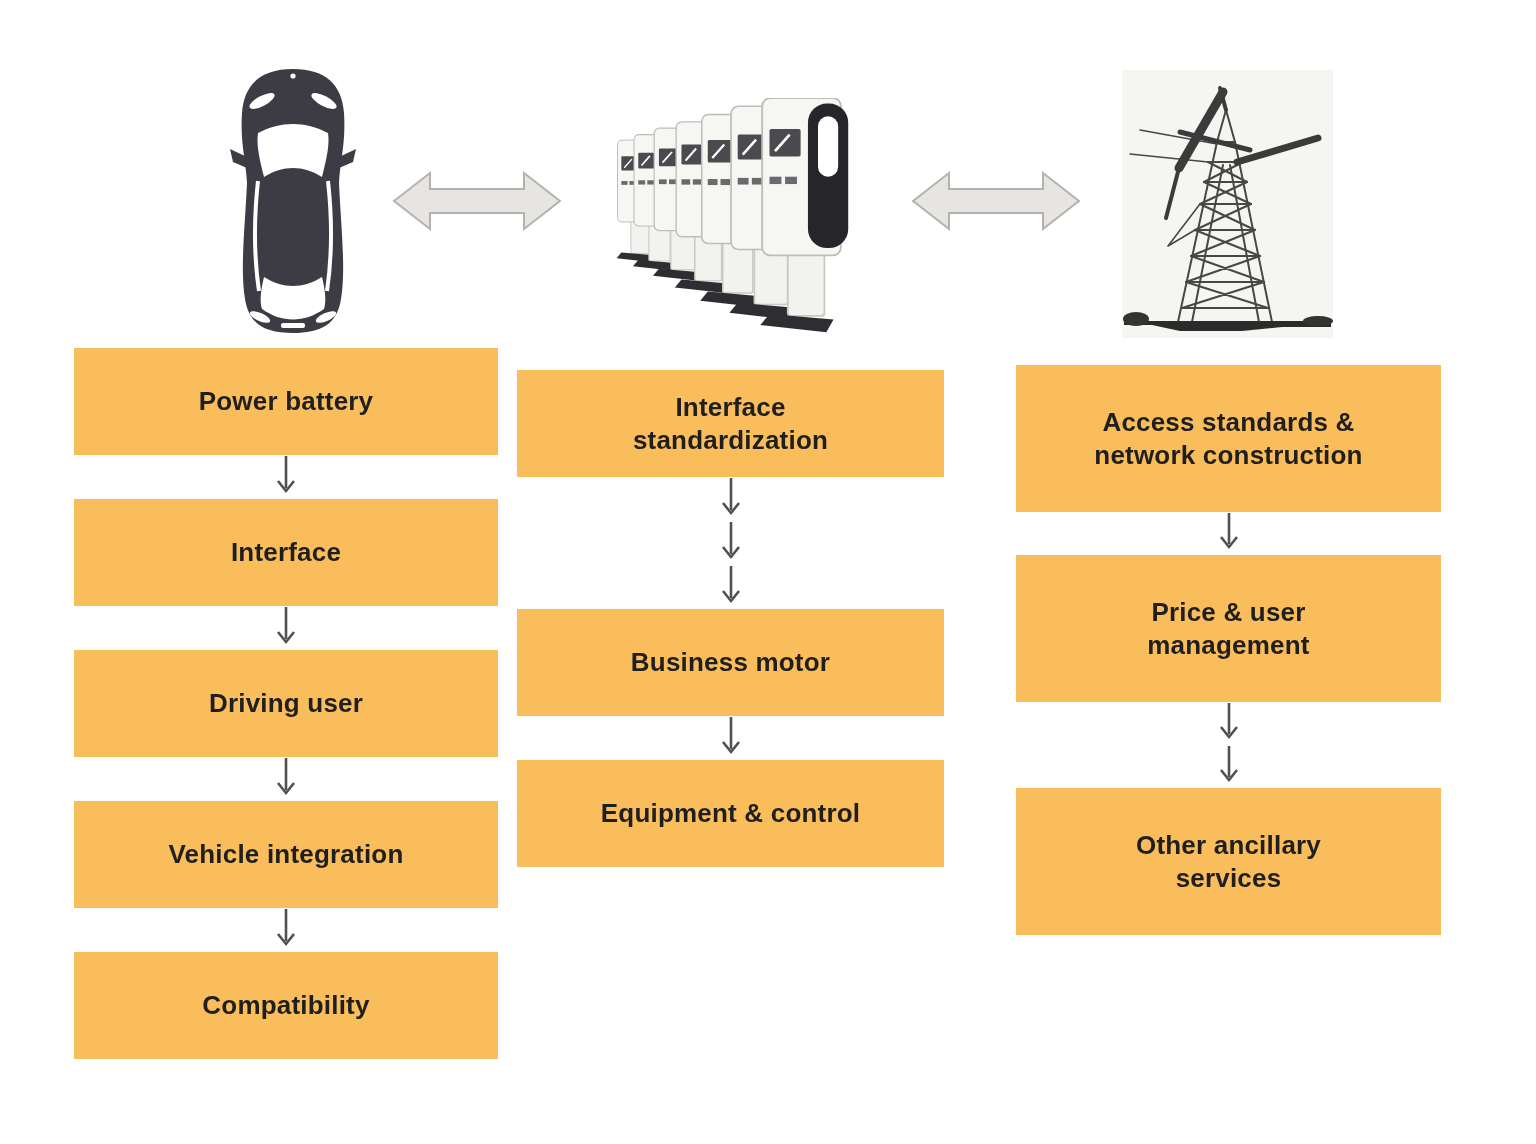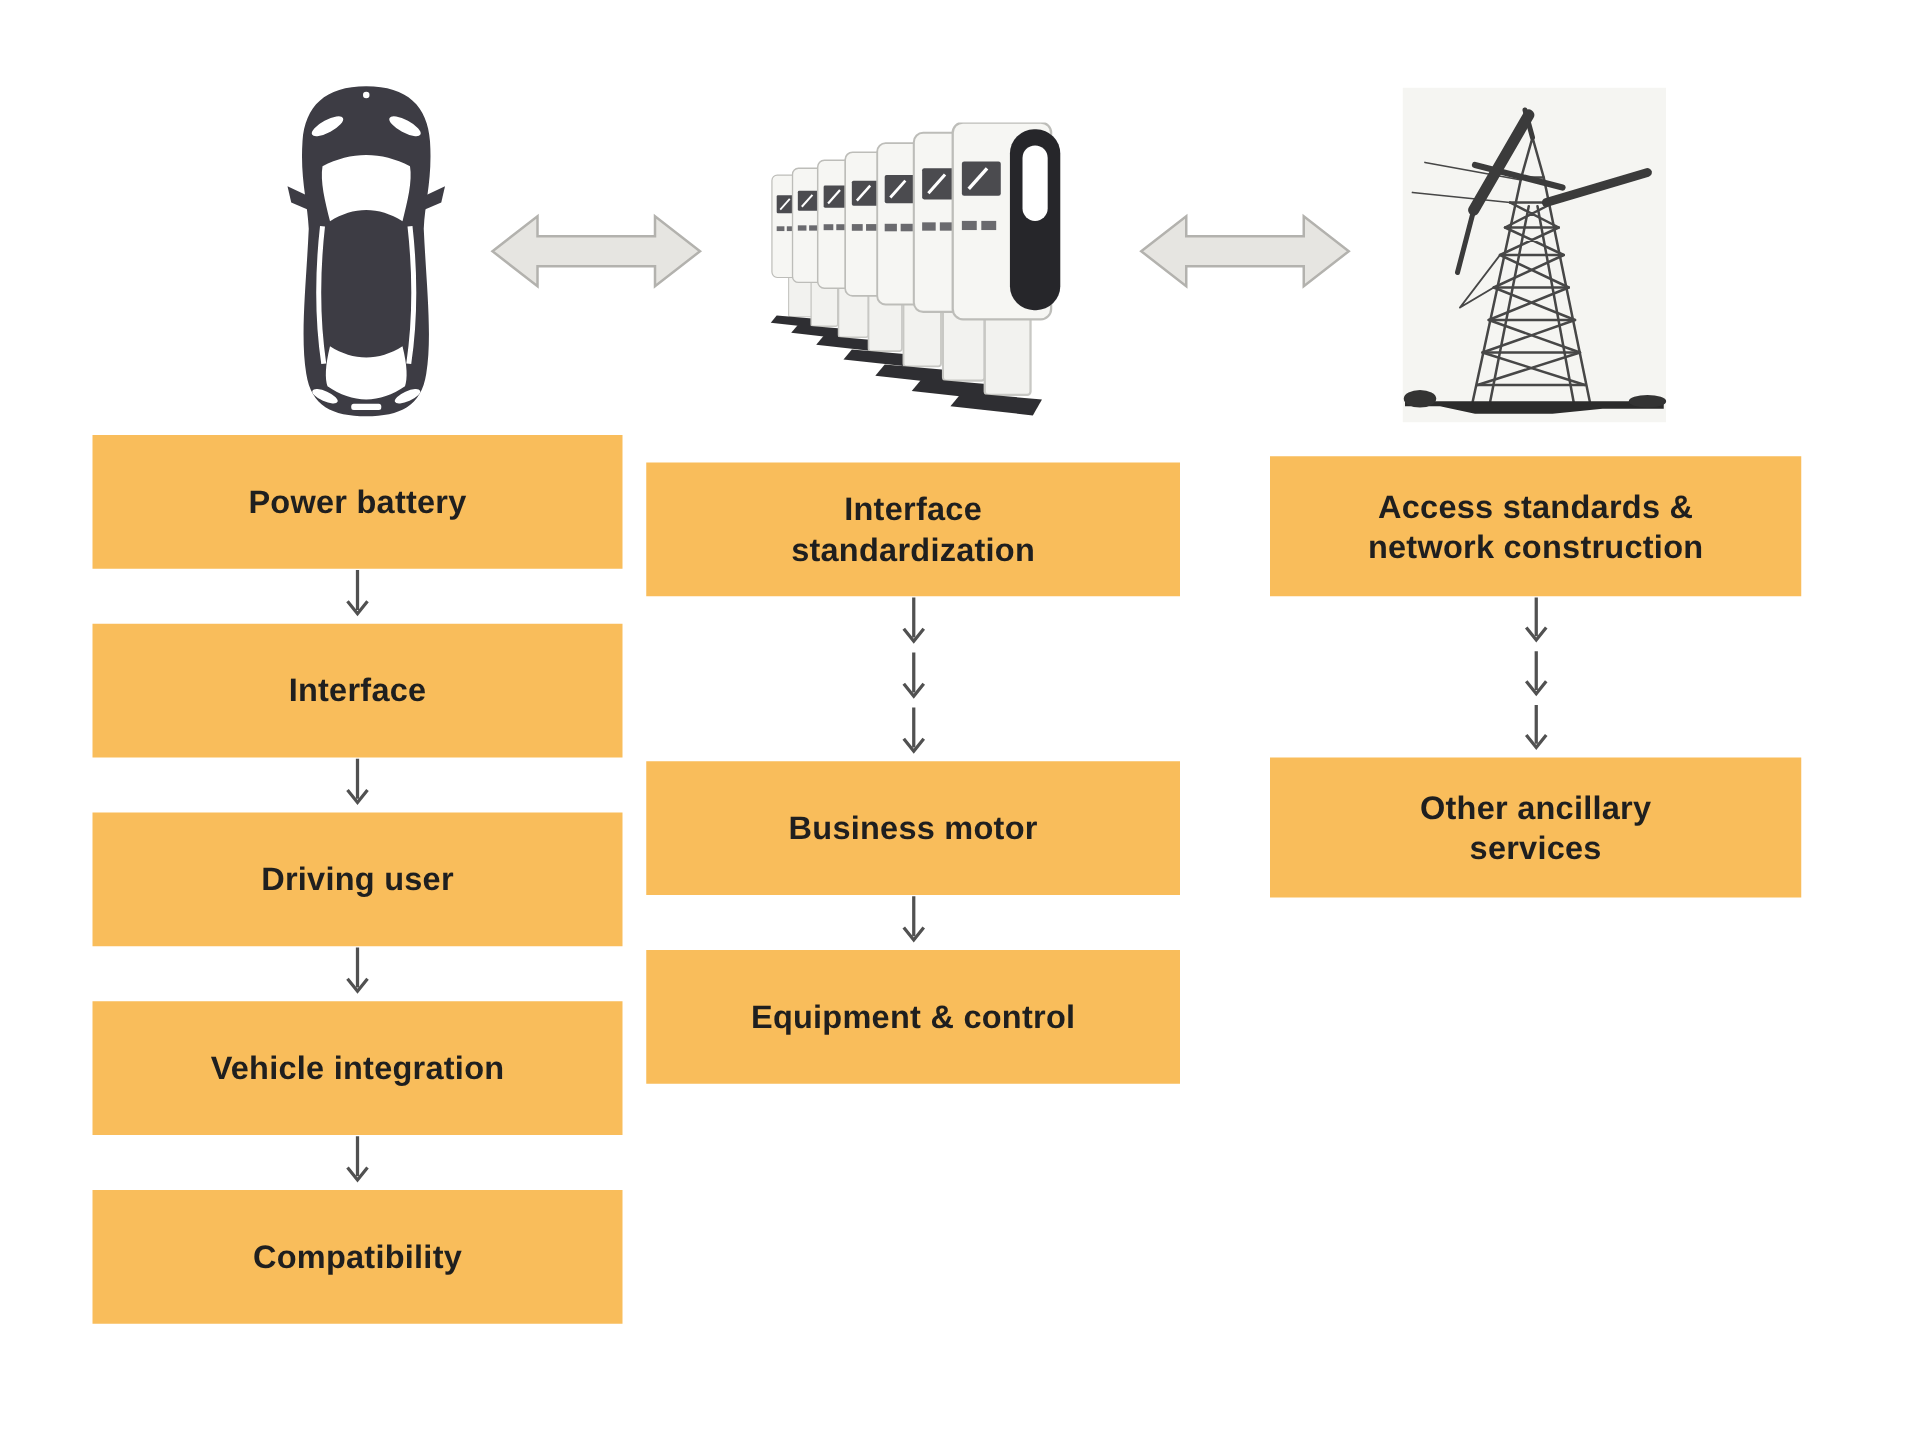--- a/index.html
+++ b/index.html
@@ -19,21 +19,21 @@
   
   .col{position:absolute;display:flex;flex-direction:column;}
   .col1{left:74px;top:348px;width:424px;}
   .col2{left:517px;top:370px;width:427px;}
   .col3{left:1016px;top:365px;width:425px;}
   .box{
     background:#F9BD5B;height:107px;display:flex;align-items:center;justify-content:center;
     text-align:center;color:#1F1F1F;font-size:26px;font-weight:600;line-height:1.25;
     white-space:pre-line;letter-spacing:0.2px;
   }
-  .col3 .box{height:112px;}
+  .col3 .box{height:147px;}
   .vconn{height:44px;display:flex;align-items:center;justify-content:center;}
   .col3 .vconn{height:43px;}
 </style>
 </head>
 <body>
 
 <div class="canvas">
 
   <svg class="fig car" viewBox="0 0 130 272">
     <path fill="#3D3C44" d="M65,4 C98,4 114,20 116,48 C118,78 112,96 111,118 C113,162 118,204 113,234 C109,260 92,268 65,268 C38,268 21,260 17,234 C12,204 17,162 19,118 C18,96 12,78 14,48 C16,20 32,4 65,4 Z"></path>
@@ -201,20 +201,24 @@
     <div class="box">
       <span>Access standards &amp;
 network construction</span>
     </div>
     <div class="vconn">
       <svg width="22" height="43" viewBox="0 0 22 43">
           <line x1="11" y1="1" x2="11" y2="32" stroke="#515151" stroke-width="2.6"></line>
           <polyline points="3,25 11,35 19,25" stroke="#515151" stroke-width="2.6" fill="none"></polyline>
         </svg>
     </div>
+    <div class="box">
+      <span>Price &amp; user
+management</span>
+    </div>
     <div class="vconn">
       <svg width="22" height="43" viewBox="0 0 22 43">
           <line x1="11" y1="1" x2="11" y2="32" stroke="#515151" stroke-width="2.6"></line>
           <polyline points="3,25 11,35 19,25" stroke="#515151" stroke-width="2.6" fill="none"></polyline>
         </svg>
     </div>
     <div class="vconn">
       <svg width="22" height="43" viewBox="0 0 22 43">
           <line x1="11" y1="1" x2="11" y2="32" stroke="#515151" stroke-width="2.6"></line>
           <polyline points="3,25 11,35 19,25" stroke="#515151" stroke-width="2.6" fill="none"></polyline>

